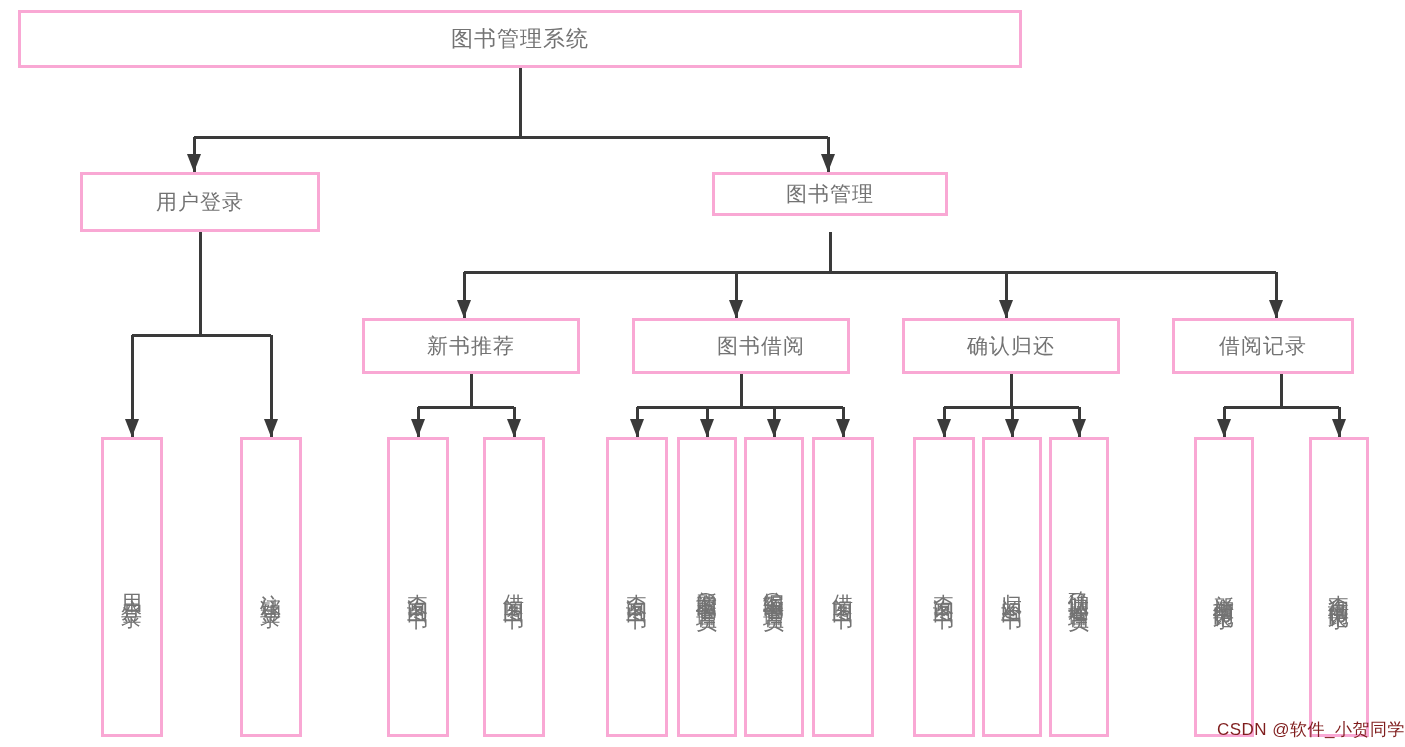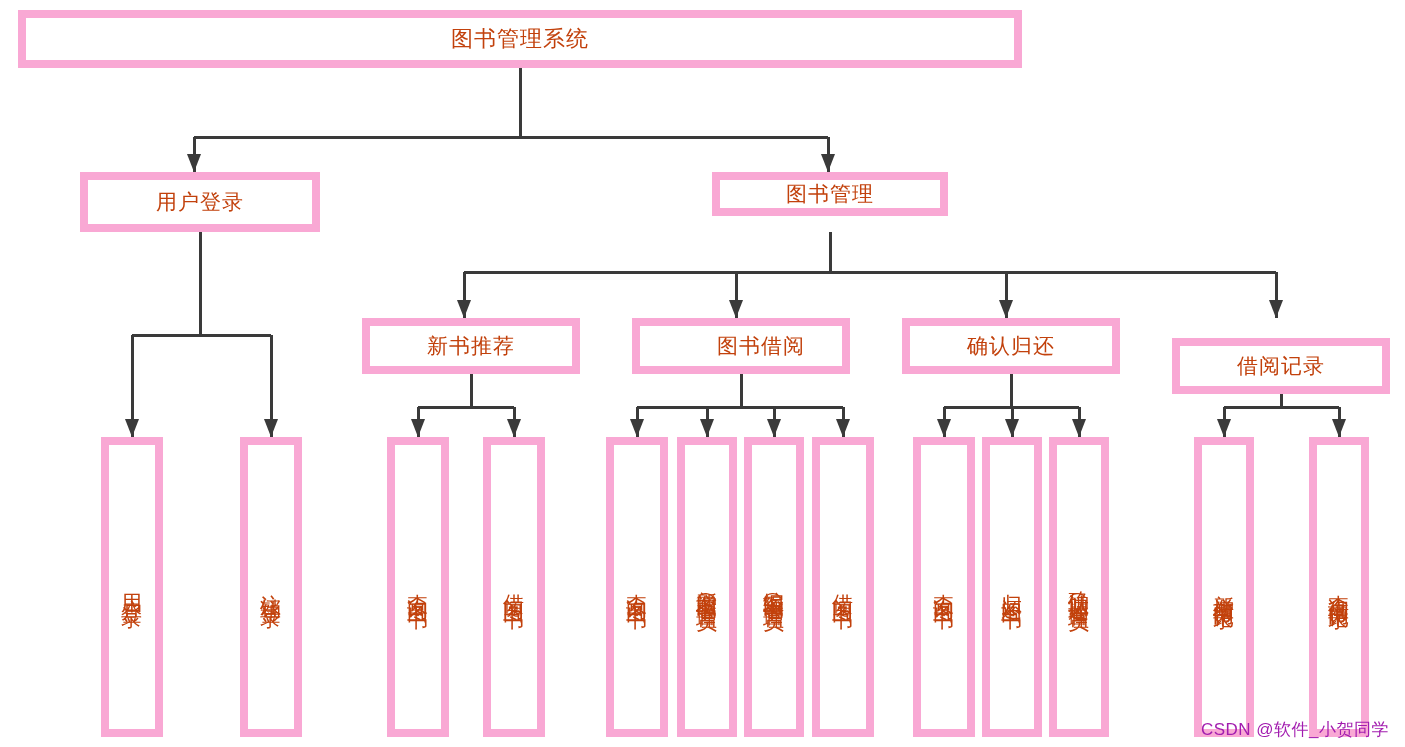--- a/index.html
+++ b/index.html
@@ -23,25 +23,25 @@
     left: 0;
     top: 0;
     width: 1405px;
     height: 747px;
     pointer-events: none;
   }
   .node {
     position: absolute;
     box-sizing: border-box;
     background: #ffffff;
-    border: 8px solid #f9a8d4;
+    border: 3px solid #f9a8d4;
     display: flex;
     align-items: center;
     justify-content: center;
-    color: #c2410c;
+    color: #737373;
     z-index: 2;
   }
   .node .label {
     text-align: center;
     line-height: 1.15;
     white-space: pre;
   }
   
   .node.h .label {
     font-size: 21px;
@@ -62,24 +62,24 @@
     font-size: 21px;
     line-height: 1;
     letter-spacing: 5px;
     max-height: 292px;
   }
   .node.v.tall .label {
     letter-spacing: 3px;
   }
   .watermark {
     position: absolute;
-    right: 16px;
+    right: 0;
     bottom: 6px;
     font-size: 17px;
-    color: #a21caf;
+    color: #7f1d1d;
     letter-spacing: 0.5px;
     z-index: 3;
     white-space: pre;
   }
 </style>
 </head>
 <body>
 
 <div id="canvas">
 
@@ -151,21 +151,21 @@
 
   <div class="node h" id="n-l3-0" style="left: 362px; top: 318px; width: 218px; height: 56px;">
     <span class="label">新书推荐</span>
   </div>
   <div class="node h" id="n-l3-1" style="left: 632px; top: 318px; width: 218px; height: 56px; padding-left: 40px;">
     <span class="label">图书借阅</span>
   </div>
   <div class="node h" id="n-l3-2" style="left: 902px; top: 318px; width: 218px; height: 56px;">
     <span class="label">确认归还</span>
   </div>
-  <div class="node h" id="n-l3-3" style="left: 1172px; top: 338px; width: 218px; height: 56px;">
+  <div class="node h" id="n-l3-3" style="left: 1172px; top: 318px; width: 182px; height: 56px;">
     <span class="label">借阅记录</span>
   </div>
 
   <div class="node v" id="n-lf-0" style="left: 101px; top: 437px; width: 62px; height: 300px;">
     <span class="label">用户登录</span>
   </div>
   <div class="node v" id="n-lf-1" style="left: 240px; top: 437px; width: 62px; height: 300px;">
     <span class="label">注销登录</span>
   </div>
   <div class="node v" id="n-lf-2" style="left: 387px; top: 437px; width: 62px; height: 300px;">

